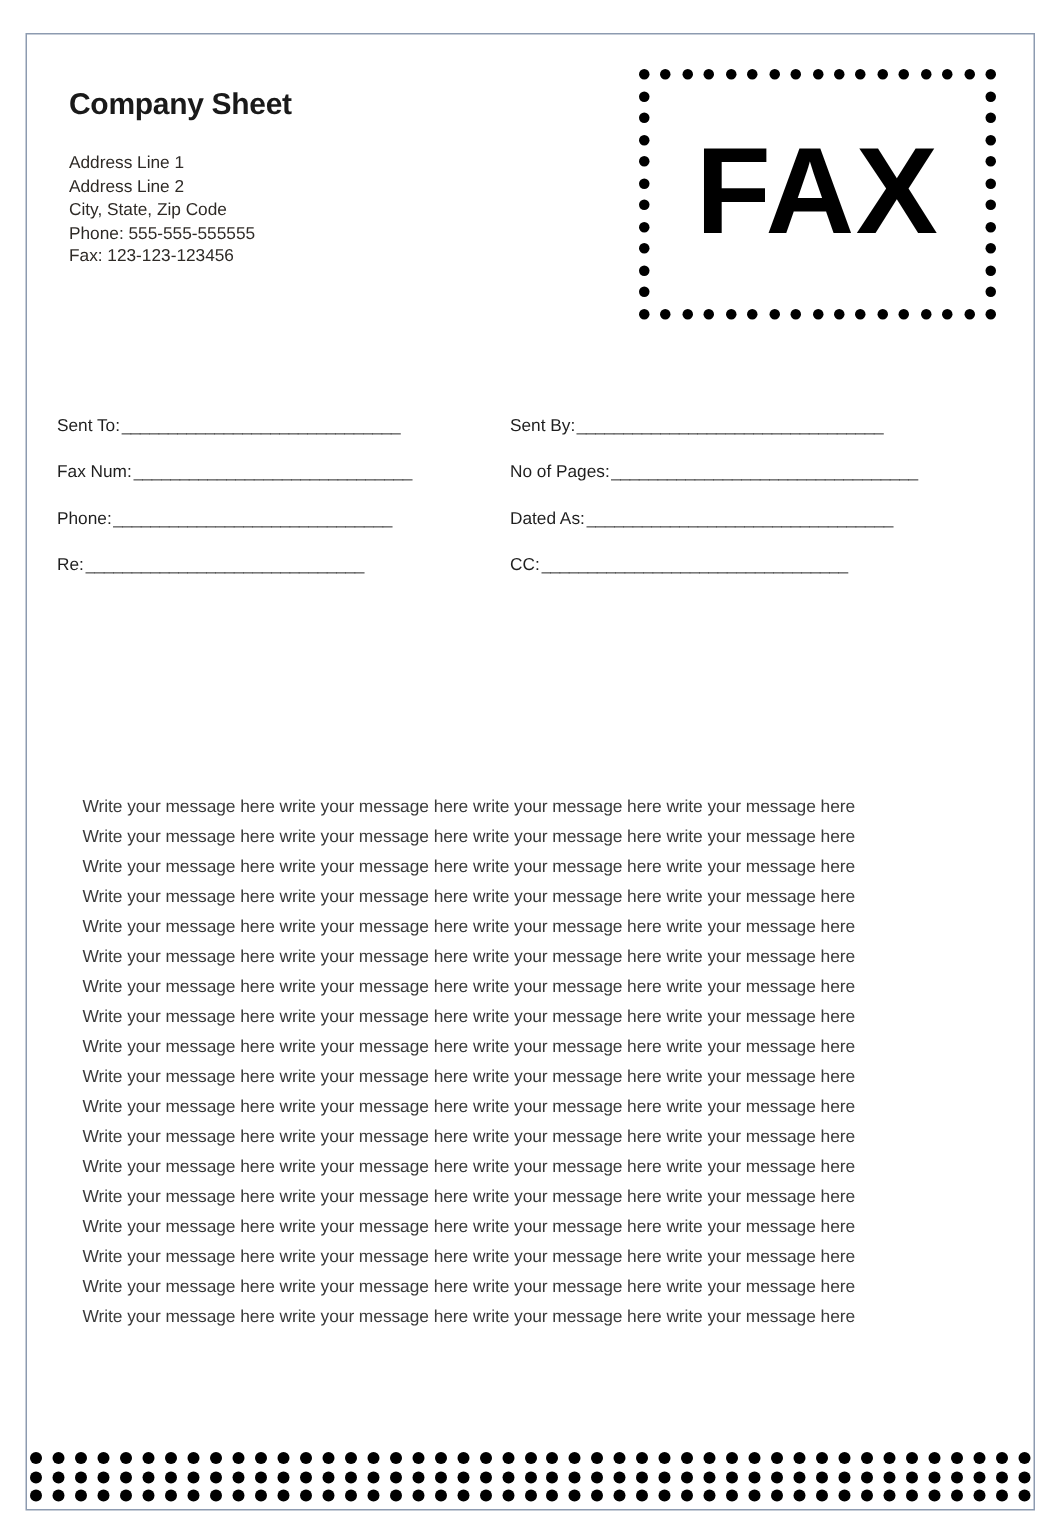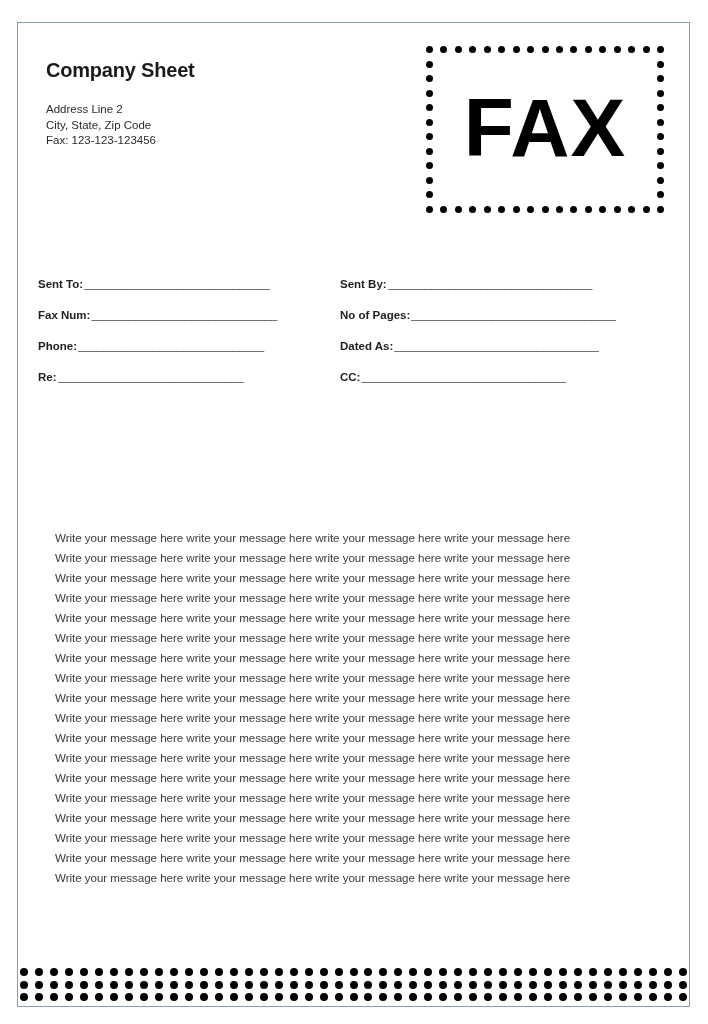--- a/index.html
+++ b/index.html
@@ -109,21 +109,21 @@
   .field-col {
     display: flex;
     align-items: baseline;
     overflow: hidden;
     white-space: nowrap;
   }
   .field-col.left  { width: 302px; flex: none; }
   .field-col.right { width: 331px; flex: none; }
   .field-label {
     font-size: 11.5px;
-    font-weight: bold;
+    font-weight: normal;
     color: #1f1f1f;
     flex: none;
     padding-right: 1px;
   }
   .field-line {
     font-size: 11.5px;
     color: #3b3b3b;
     letter-spacing: -0.2px;
     overflow: hidden;
     white-space: nowrap;
@@ -175,22 +175,24 @@
 </head>
 <body>
 
 <div id="page">
 
   <div id="header">
 
     <div id="company-block">
       <div id="company-name">Company Sheet</div>
       <div id="address-block">
+        <div>Address Line 1</div>
         <div>Address Line 2</div>
         <div>City, State, Zip Code</div>
+        <div>Phone: 555-555-555555</div>
         <div>Fax: 123-123-123456</div>
       </div>
     </div>
 
     <div id="fax-box">
       <div id="fax-word">FAX</div>
     <div class="dot" style="left: 0px; top: 0px;"></div>
         <div class="dot" style="left: 0px; top: 160px;"></div>
         <div class="dot" style="left: 14.4375px; top: 0px;"></div>
         <div class="dot" style="left: 14.4375px; top: 160px;"></div>

